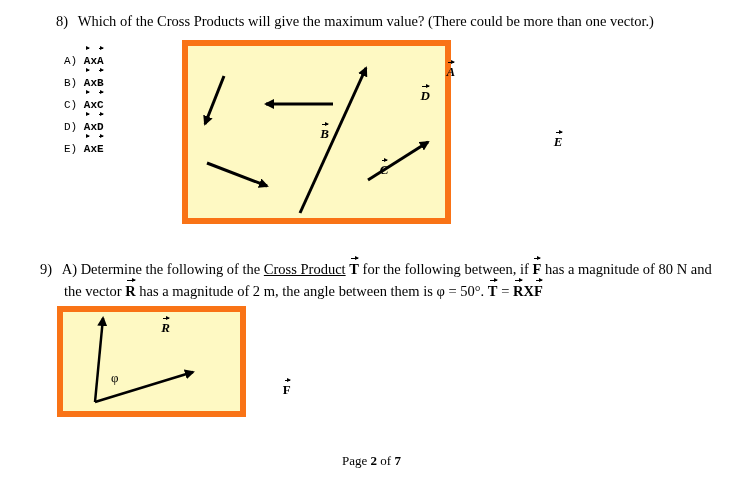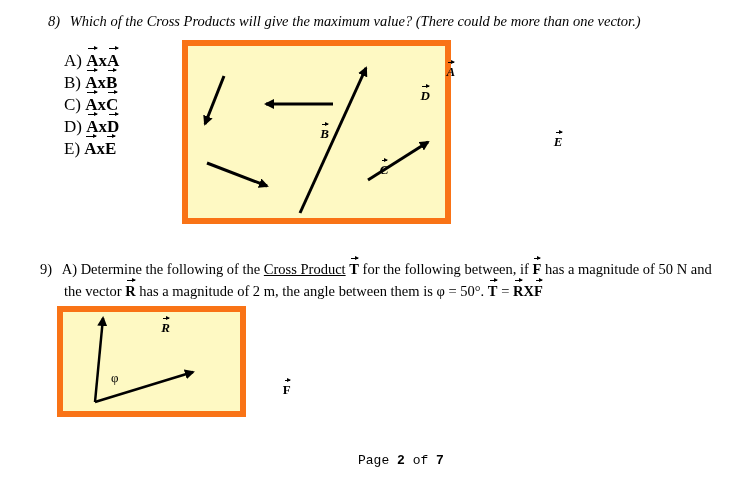--- a/index.html
+++ b/index.html
@@ -1,35 +1,35 @@
 <!DOCTYPE html>
 <html><head>
 <meta charset="utf-8">
 <style>
   html, body { margin: 0; padding: 0; background: #ffffff; }
   body { width: 743px; height: 483px; position: relative; overflow: hidden;
          font-family: "Liberation Serif", "DejaVu Serif", serif; color: #000; }
   .abs { position: absolute; }
   .q-text { font-size: 14.5px; line-height: 18px; white-space: nowrap; }
-  .opt { font-size: 17px; line-height: 22px; white-space: nowrap; }
+  .opt { font-size: 11px; line-height: 22px; white-space: nowrap; font-family: Liberation Mono, monospace; }
   .vec { position: relative; display: inline-block; font-weight: bold; }
   .vec::before { content: ""; position: absolute; left: 2px; right: 1px; top: -2px; height: 1px; background: #000; }
   .vec::after { content: ""; position: absolute; right: 0px; top: -4.5px; width: 0; height: 0;
                 border-left: 4px solid #000; border-top: 2.5px solid transparent; border-bottom: 2.5px solid transparent; }
   .vec.plain { font-weight: normal; }
   .u { text-decoration: underline; margin-top: 29px; }
   .box { border: 6px solid #f97316; background: #fef9c3; text-align: center; }
   .lbl { font-size: 13px; font-weight: bold; font-style: italic; }
-  .footer { font-family: Liberation Mono, monospace; font-size: 13px; margin-left: 16px; }
+  .footer { font-family: Liberation Serif, serif; font-size: 13px; }
   .footer b { font-weight: bold; }
 </style>
 </head>
 <body>
 
-<div class="abs q-text" style="left:48px; top:12px;font-style:italic;">
+<div class="abs q-text" style="left:56px; top:12px;">
   <span>8)</span>
   <span style="margin-left:6px;">Which of the Cross Products will give the maximum value? (There could be more than one vector.)</span>
 </div>
 
 <div class="abs" style="left:64px; top:50px;">
   <div class="opt">
     <span>A)</span>
     <span class="vec">A</span><span style="font-weight:bold;">x</span><span class="vec">A</span>
   </div>
   <div class="opt">
@@ -70,21 +70,21 @@
   </svg>
   <span class="abs lbl vec" style="left:160px; top:16px;">A</span>
   <span class="abs lbl vec" style="left:21px; top:78px;">B</span>
   <span class="abs lbl vec" style="left:68px; top:114px;">C</span>
   <span class="abs lbl vec" style="left:96px; top:40px;">D</span>
   <span class="abs lbl vec" style="left:216px; top:86px;">E</span>
 </div>
 
 <div class="abs q-text" style="left:40px; top:260px;">
   <span>9)</span>
-  <span style="margin-left:6px;">A) Determine the following of the </span><span class="u">Cross Product</span> <span class="vec">T</span><span> for the following between, if </span><span class="vec">F</span><span> has a magnitude of 50 N and</span>
+  <span style="margin-left:6px;">A) Determine the following of the </span><span class="u">Cross Product</span> <span class="vec">T</span><span> for the following between, if </span><span class="vec">F</span><span> has a magnitude of 80 N and</span>
 </div>
 <div class="abs q-text" style="left:64px; top:282px;">
   <span>the vector </span><span class="vec">R</span><span> has a magnitude of 2 m, the angle between them is φ = 50°. </span><span class="vec">T</span><span> = </span> <span class="vec">R</span><span style="font-weight:bold;">X</span><span class="vec">F</span>
 </div>
 
 <div class="abs box" style="left:57px; top:306px; width:177px; height:99px;">
   <svg width="177" height="99" style="position:absolute; left:0; top:0;">
     <defs>
       <marker id="ah2" markerWidth="10" markerHeight="10" refX="8" refY="5" orient="auto" markerUnits="userSpaceOnUse">
         <path d="M0,0 L10,5 L0,10 Z" fill="#000"></path>

